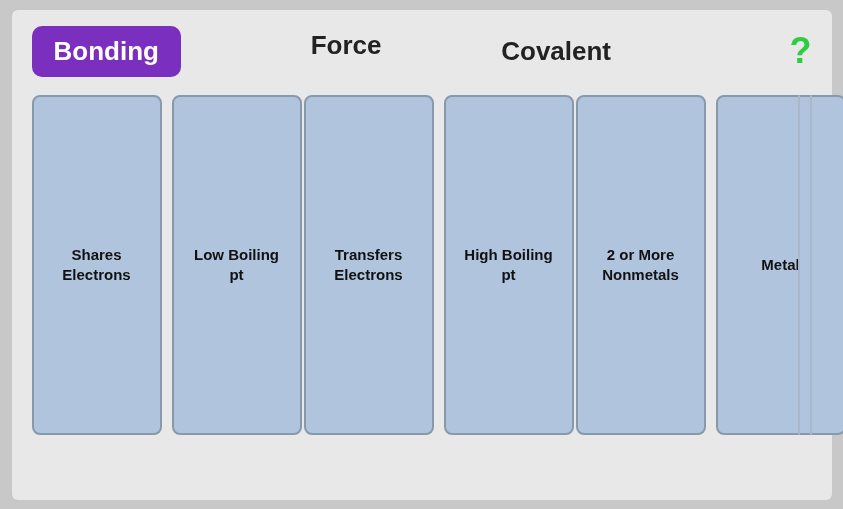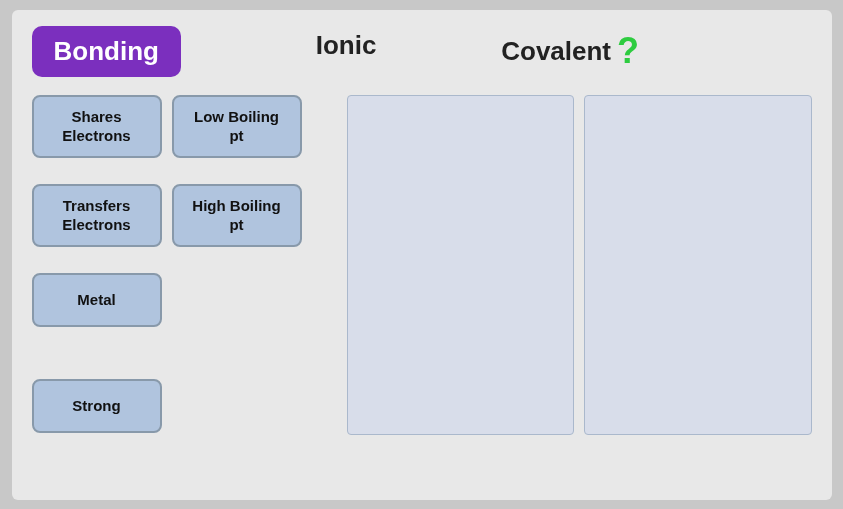--- a/index.html
+++ b/index.html
@@ -51,39 +51,39 @@
       flex: 1;
       text-align: center;
       font-size: 26px;
       font-weight: bold;
       color: #222;
     }
 
     .col-header.covalent-header {
       display: flex;
       align-items: center;
-      justify-content: flex-start;
+      justify-content: space-between;
       gap: 6px;
     }
 
     .question-mark {
       color: #2ecc40;
       font-size: 36px;
       font-weight: bold;
     }
 
     .main-area {
       display: flex;
       gap: 10px;
     }
 
     .buttons-column {
       display: flex;
-      flex-direction: column;
-      gap: 26px;
+      flex-direction: row;
+      gap: 2px;
       min-width: 295px;
     }
 
     .buttons-row {
       display: flex;
       gap: 10px;
     }
 
     .card-btn {
       background: #b0c4de;
@@ -118,21 +118,21 @@
       margin-left: 10px;
     }
   </style>
 </head>
 <body>
 
 <div class="screen">
   <div class="header-row">
     <div class="bonding-title">Bonding</div>
     <div class="column-headers">
-      <div class="col-header">Ionic</div>
+      <div class="col-header">Force</div>
       <div class="col-header covalent-header">
         <span>Covalent</span>
         <span class="question-mark">?</span>
       </div>
     </div>
   </div>
 
   <div class="main-area">
     <div class="buttons-column">
 
@@ -140,20 +140,21 @@
         <div class="card-btn">Shares<br>Electrons</div>
         <div class="card-btn">Low Boiling<br>pt</div>
       </div>
 
       <div class="buttons-row">
         <div class="card-btn">Transfers<br>Electrons</div>
         <div class="card-btn">High Boiling<br>pt</div>
       </div>
 
       <div class="buttons-row">
+        <div class="card-btn">2 or More<br>Nonmetals</div>
         <div class="card-btn">Metal</div>
       </div>
 
       <div class="buttons-row">
       </div>
 
       <div class="buttons-row">
         <div class="card-btn">Strong</div>
       </div>
     </div>

